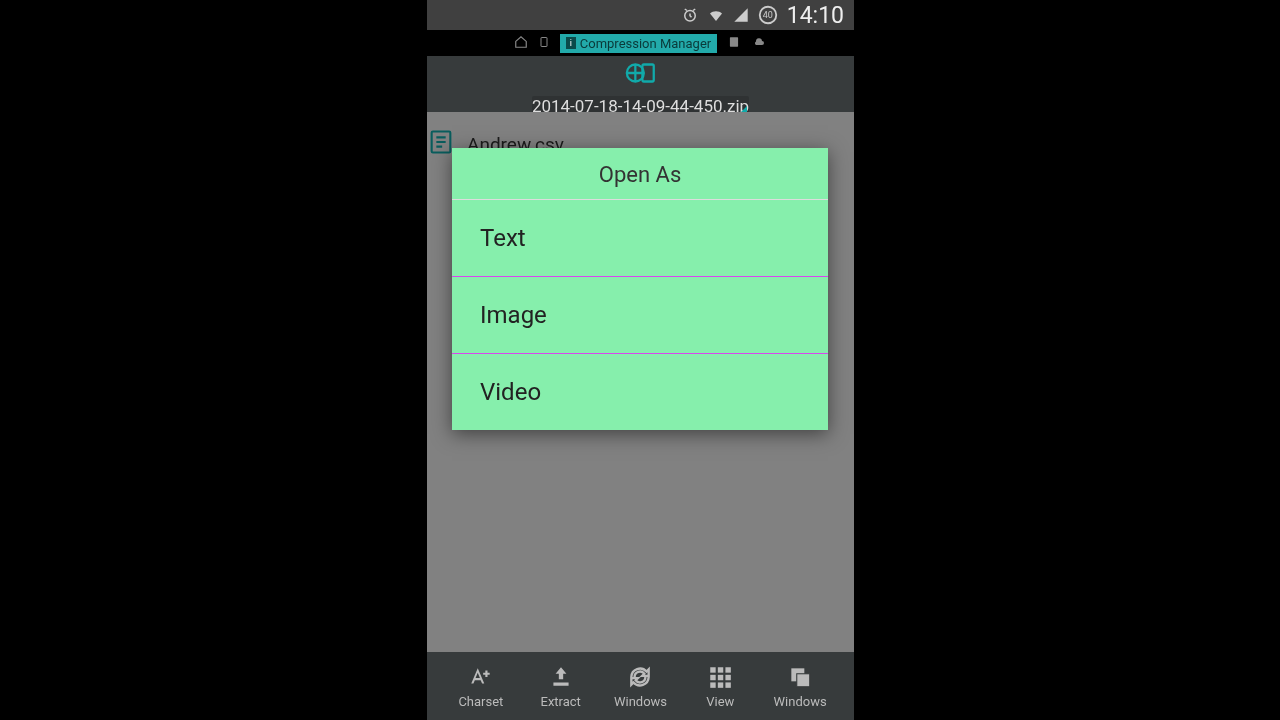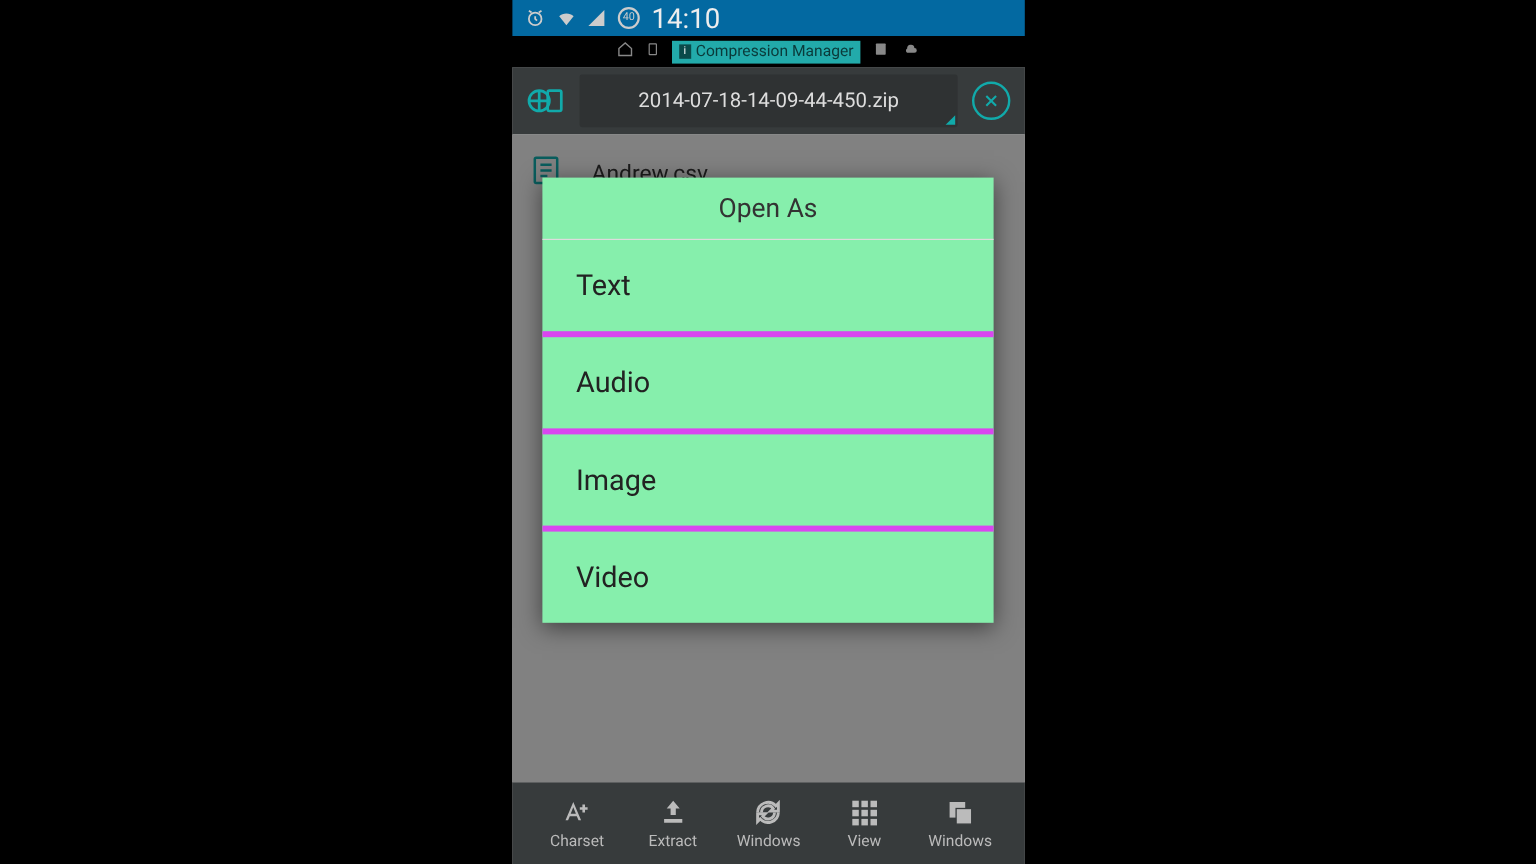--- a/index.html
+++ b/index.html
@@ -14,23 +14,23 @@
   .phone-screen {
     position: absolute;
     left: 427px;
     top: 0;
     width: 427px;
     height: 720px;
     background: #000;
   }
   .status-bar {
     height: 30px;
-    background: #0369a1;
-    display: flex;
-    justify-content: flex-start;
+    background: #404040;
+    display: flex;
+    justify-content: flex-end;
     align-items: center;
     gap: 8px;
     padding: 4px 10px;
     color: #ddd;
   }
   .status-bar .clock { font-size: 23px; color: #eee; }
   .status-bar .icon { display: inline-flex; align-items: center; }
   .nav-bar {
     height: 26px;
     background: #000;
@@ -63,20 +63,21 @@
     height: calc(720px - 30px - 26px);
     position: relative;
   }
   .toolbar {
     height: 56px;
     background: #373b3c;
     display: flex;
     align-items: center;
     padding: 0 6px;
     gap: 6px;
+    flex-direction: column;
   }
   .toolbar .app-icon {
     width: 44px; height: 44px;
     display: flex; align-items:center; justify-content:center;
     color: #1aa;
   }
   .toolbar .title-area {
     flex: 1;
     background: #2f3233;
     height: 44px;
@@ -105,22 +106,22 @@
     margin: 0 6px;
   }
   .file-area {
     background: #ececec;
     height: calc(100% - 56px - 68px);
     position: relative;
   }
   .file-row {
     display:flex;
     align-items:center;
-    gap:24px;
-    padding: 16px 14px;
+    gap:12px;
+    padding: 16px 0;
     color:#333;
     font-size:19px;
   }
   .file-icon { color:#1aa; }
   .dim-overlay{
     position:absolute; left:0;top:0;right:0;bottom:0;
     background: rgba(0,0,0,0.45);
   }
   .bottom-bar {
     position:absolute; left:0; right:0; bottom:0;
@@ -149,21 +150,21 @@
     text-align:center;
     padding: 14px 0 12px 0;
     font-size: 22px;
     color:#333;
     border-bottom: 1px solid #ddd;
   }
   .dialog-item{
     padding: 24px 28px;
     font-size: 24px;
     color:#222;
-    border-bottom: 5px solid #d946ef;
+    border-bottom: 1px solid #d946ef;
   }
   .dialog-item:last-child{ border-bottom:none; }
 </style>
 </head>
 <body>
 
 <div class="phone-screen">
   <div class="status-bar">
     <span class="icon">
       <svg width="18" height="18" viewBox="0 0 24 24" fill="none" stroke="#ccc" stroke-width="2">
@@ -302,16 +303,15 @@
         </span>
         <span>Windows</span>
       </div>
     </div>
   </div>
 </div>
 
 <div class="dialog">
   <div class="dialog-header">Open As</div>
   <div class="dialog-item">Text</div>
-  <div class="dialog-item">Audio</div>
   <div class="dialog-item">Image</div>
   <div class="dialog-item">Video</div>
 </div>
 
 </body></html>

